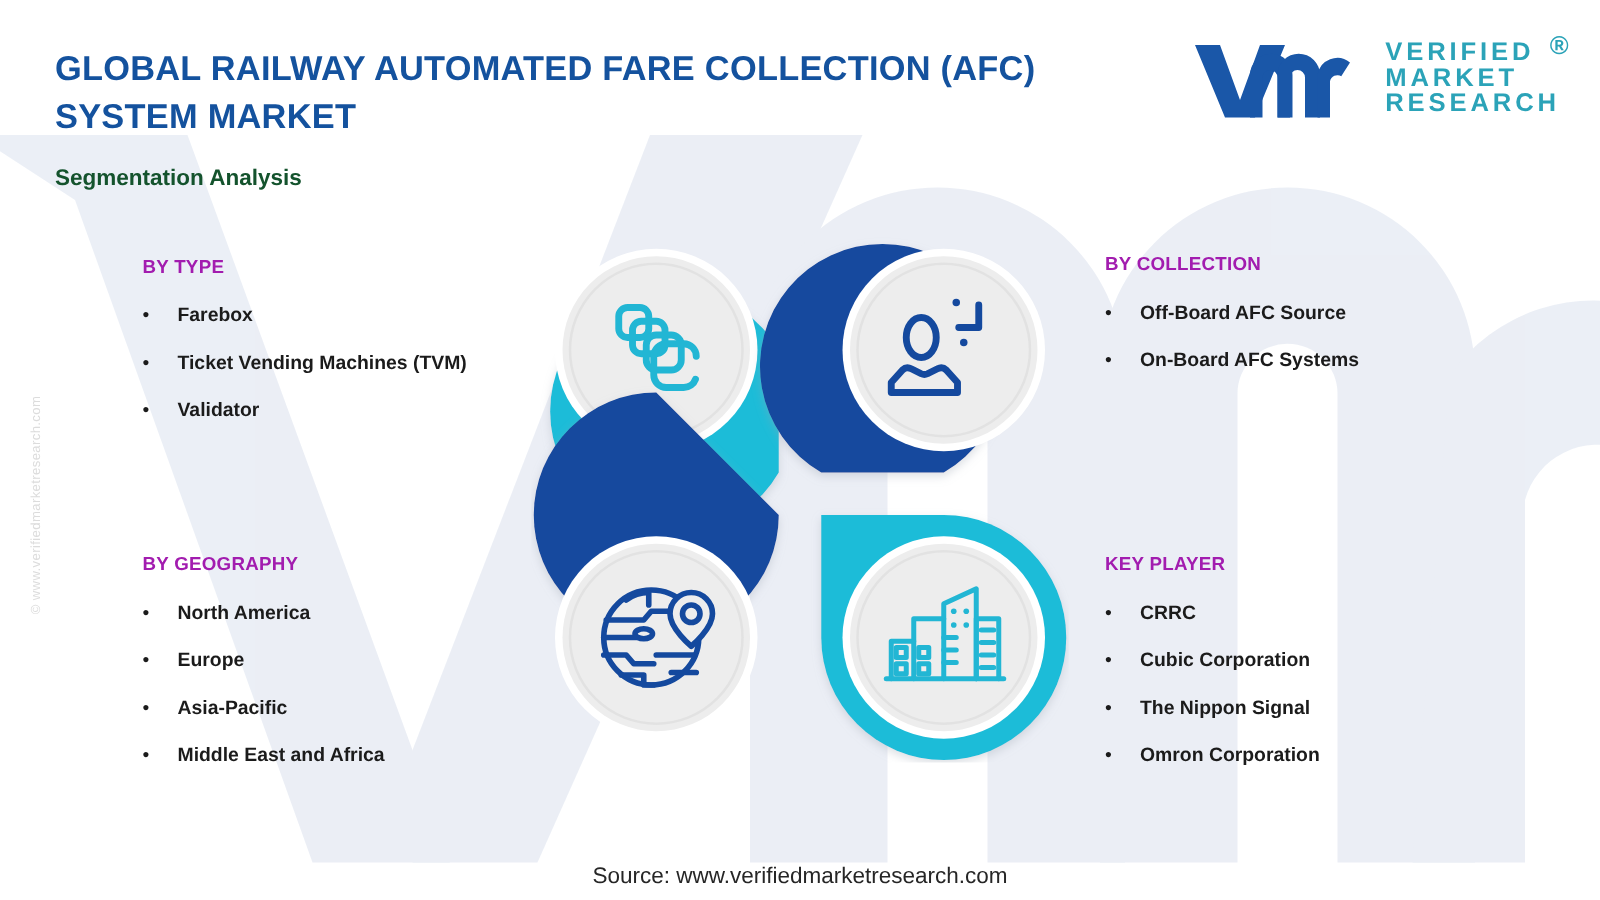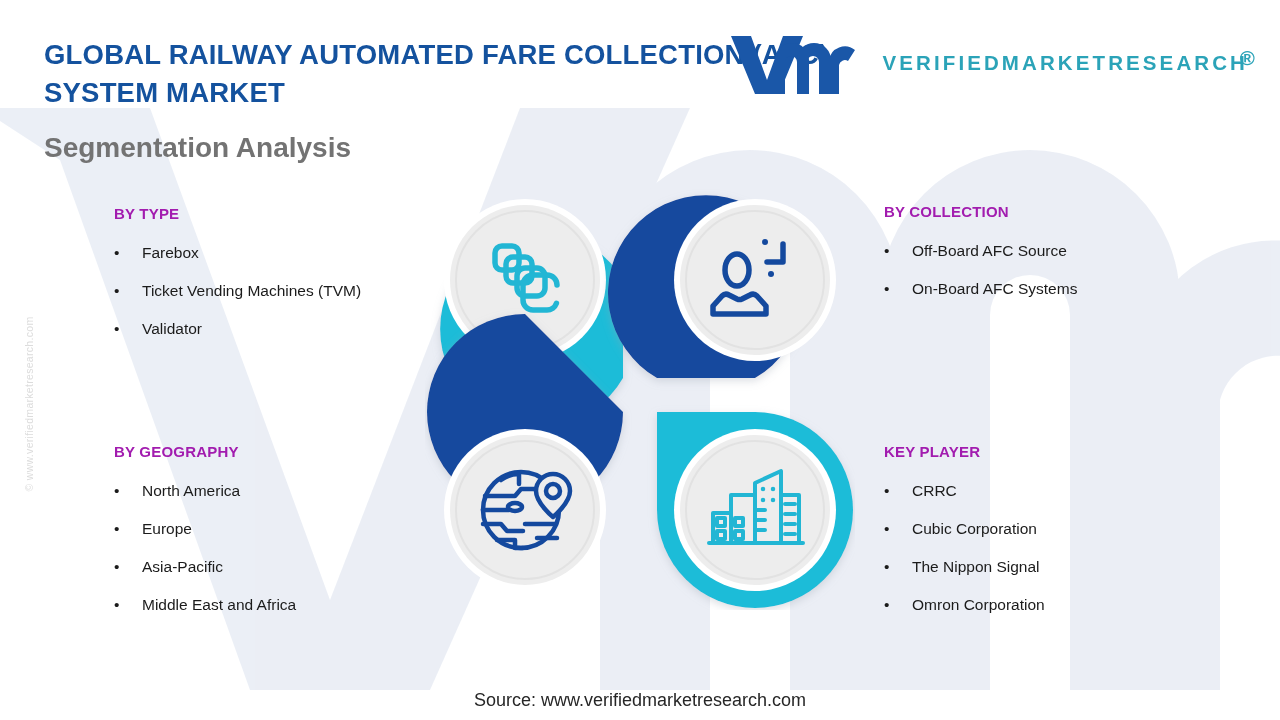--- a/index.html
+++ b/index.html
@@ -47,21 +47,21 @@
     position: absolute;
     right: 32px;
     top: 30px;
     display: flex;
     align-items: center;
     gap: 12px;
   }
   .logo-mark { display:block; }
   .logo-words {
     display: flex;
-    flex-direction: row;
+    flex-direction: column;
     line-height: 1.0;
     position: relative;
     margin-left: 14px;
   }
   .logo-words span {
     color: #2BA3B8;
     font-size: 20.5px;
     font-weight: bold;
     letter-spacing: 3.1px;
   }
@@ -73,22 +73,22 @@
     font-size: 9px;
     font-weight: bold;
     letter-spacing: 0;
   }
 
   
   .subtitle {
     position: absolute;
     left: 44px;
     top: 132px;
-    color: #737373;
-    font-size: 28px;
+    color: #14532d;
+    font-size: 18px;
     font-weight: bold;
     z-index: 5;
   }
 
   
   .side-watermark {
     position: absolute;
     left: -106px;
     top: 398px;
     width: 270px;
@@ -125,21 +125,21 @@
     color: #1B1B1B;
     font-size: 15.5px;
     line-height: 38px;
   }
   .seg-list li .bullet {
     width: 28px;
     flex: 0 0 28px;
     color: #1B1B1B;
     font-size: 15.5px;
   }
-  .seg-list li .txt { flex: 1 1 auto; }
+  .seg-list li .txt { flex: 1 1 auto; font-weight: bold; }
 
   .seg-type      { left: 114px; top: 205px; width: 300px; }
   .seg-geography { left: 114px; top: 443px; width: 320px; }
   .seg-app       { left: 884px; top: 203px; width: 320px; }
   .seg-key       { left: 884px; top: 443px; width: 330px; }
 
   
   .quad {
     position: absolute;
     left: 425px;

